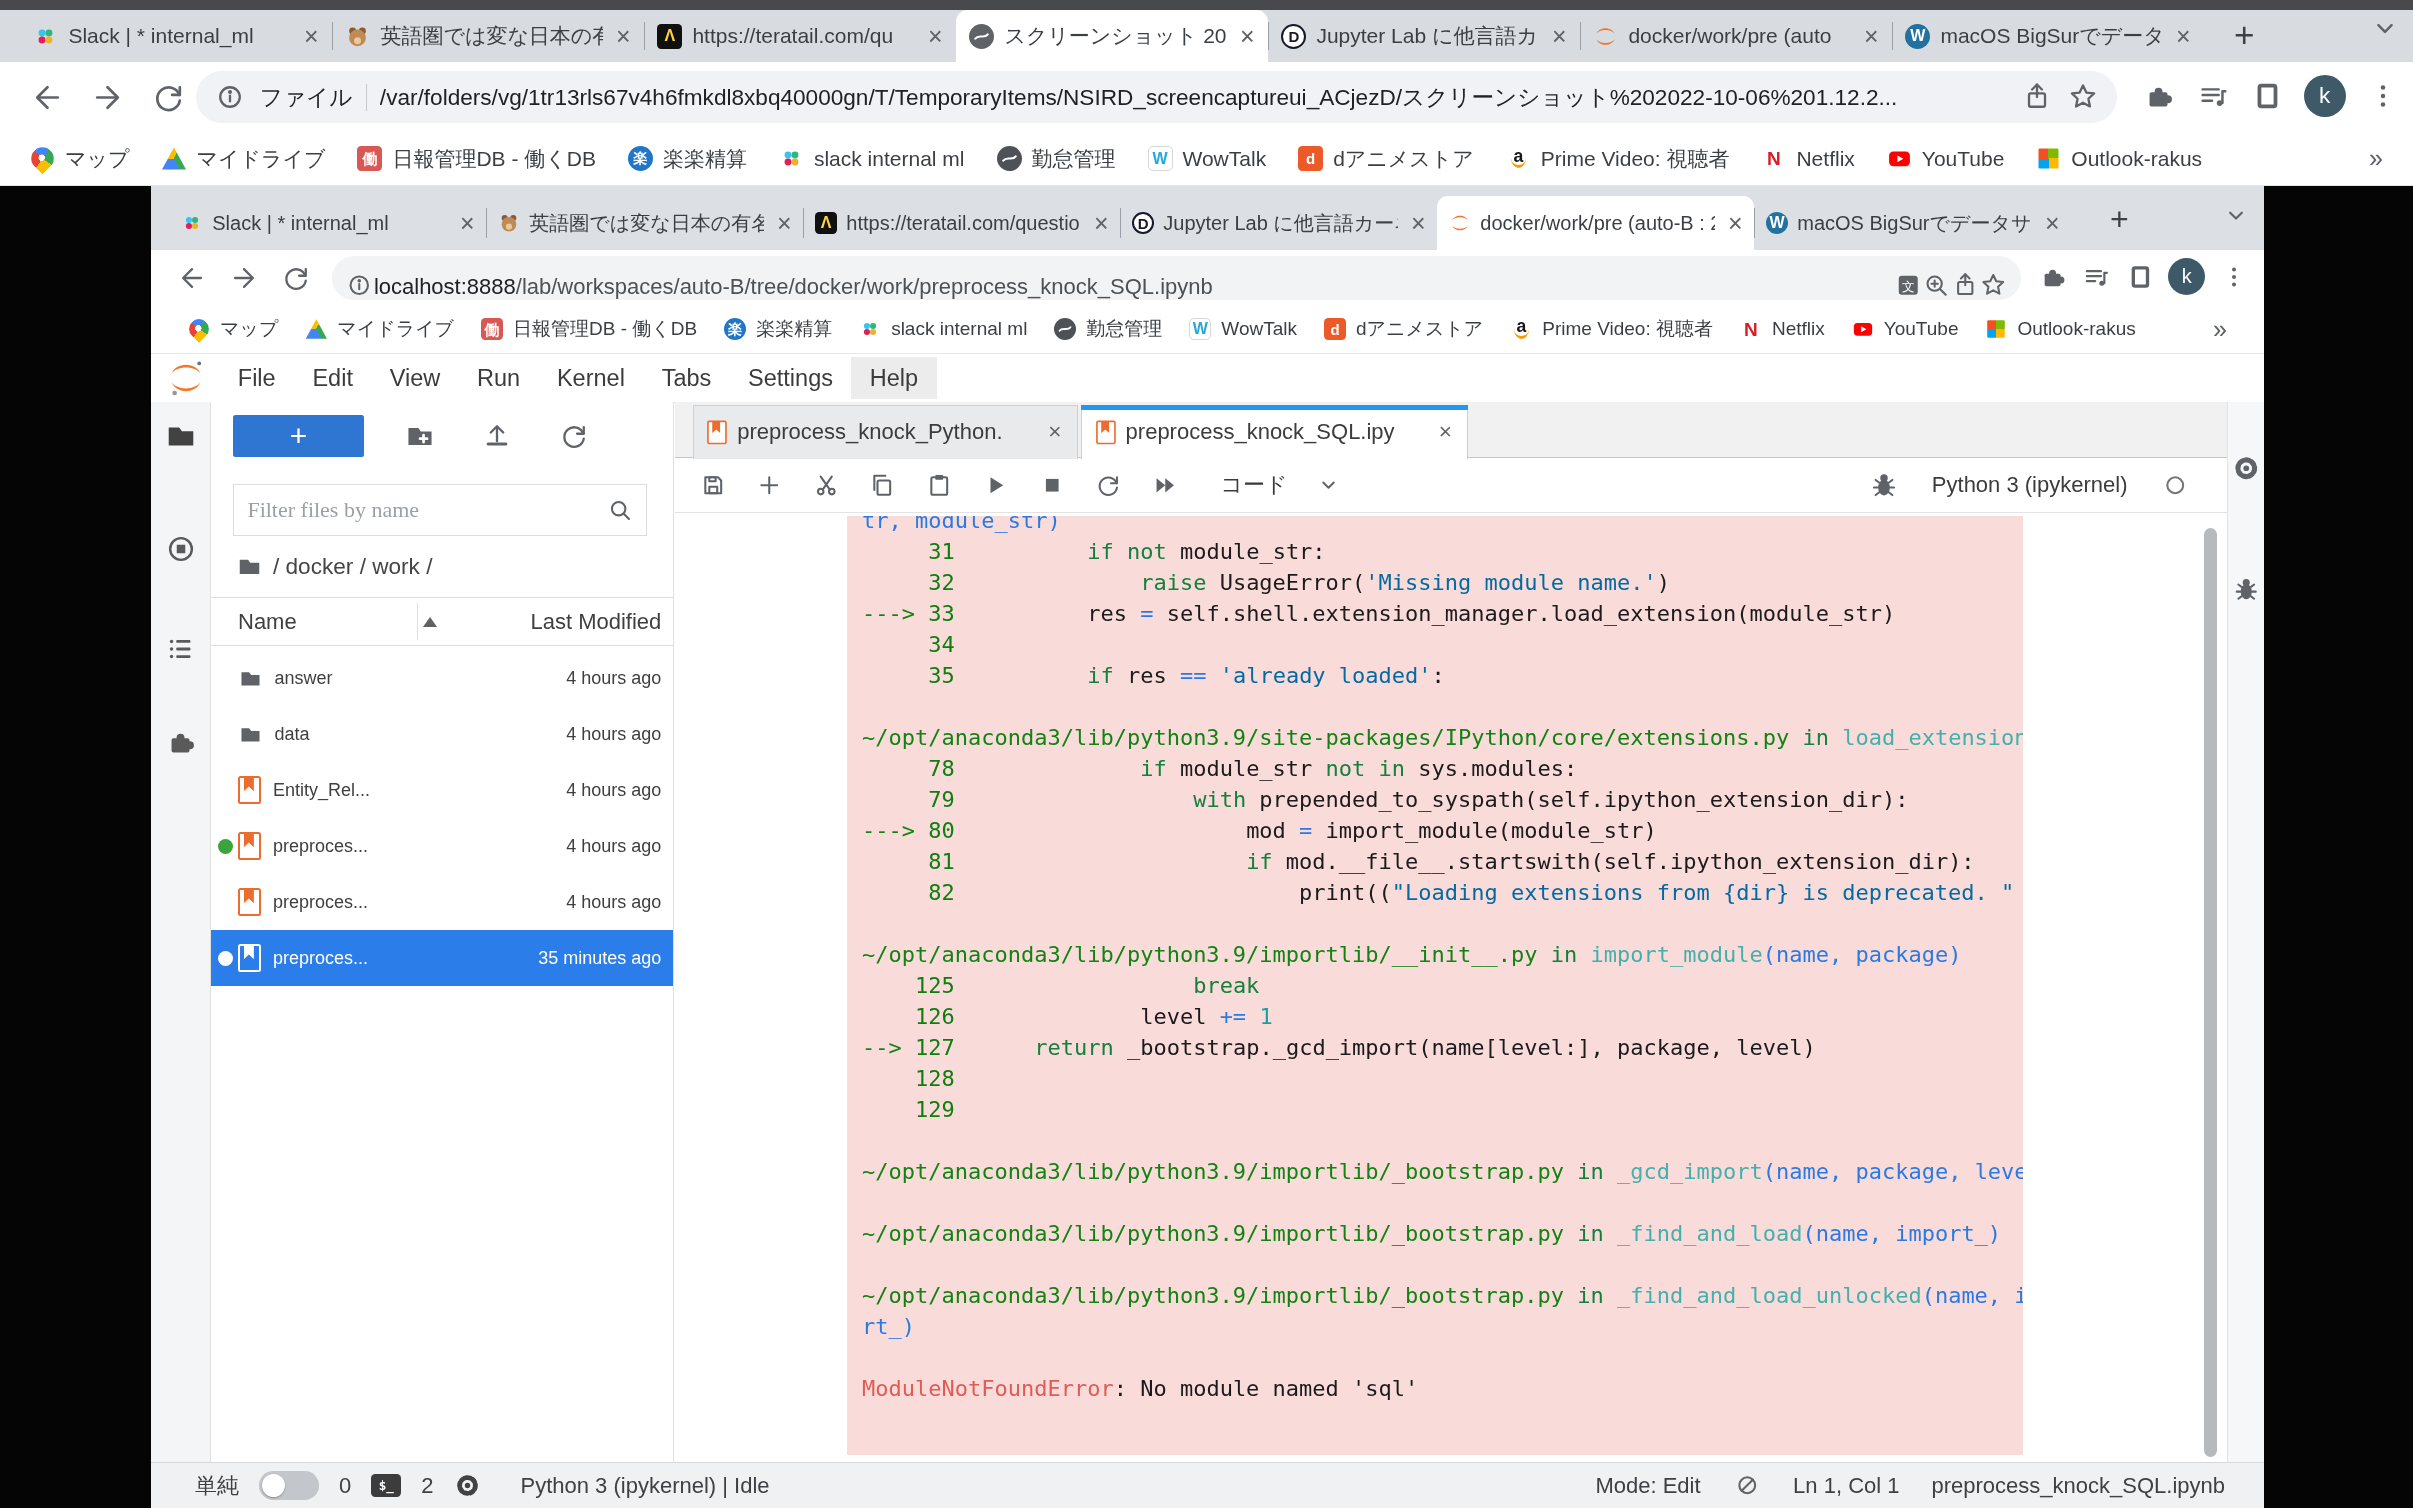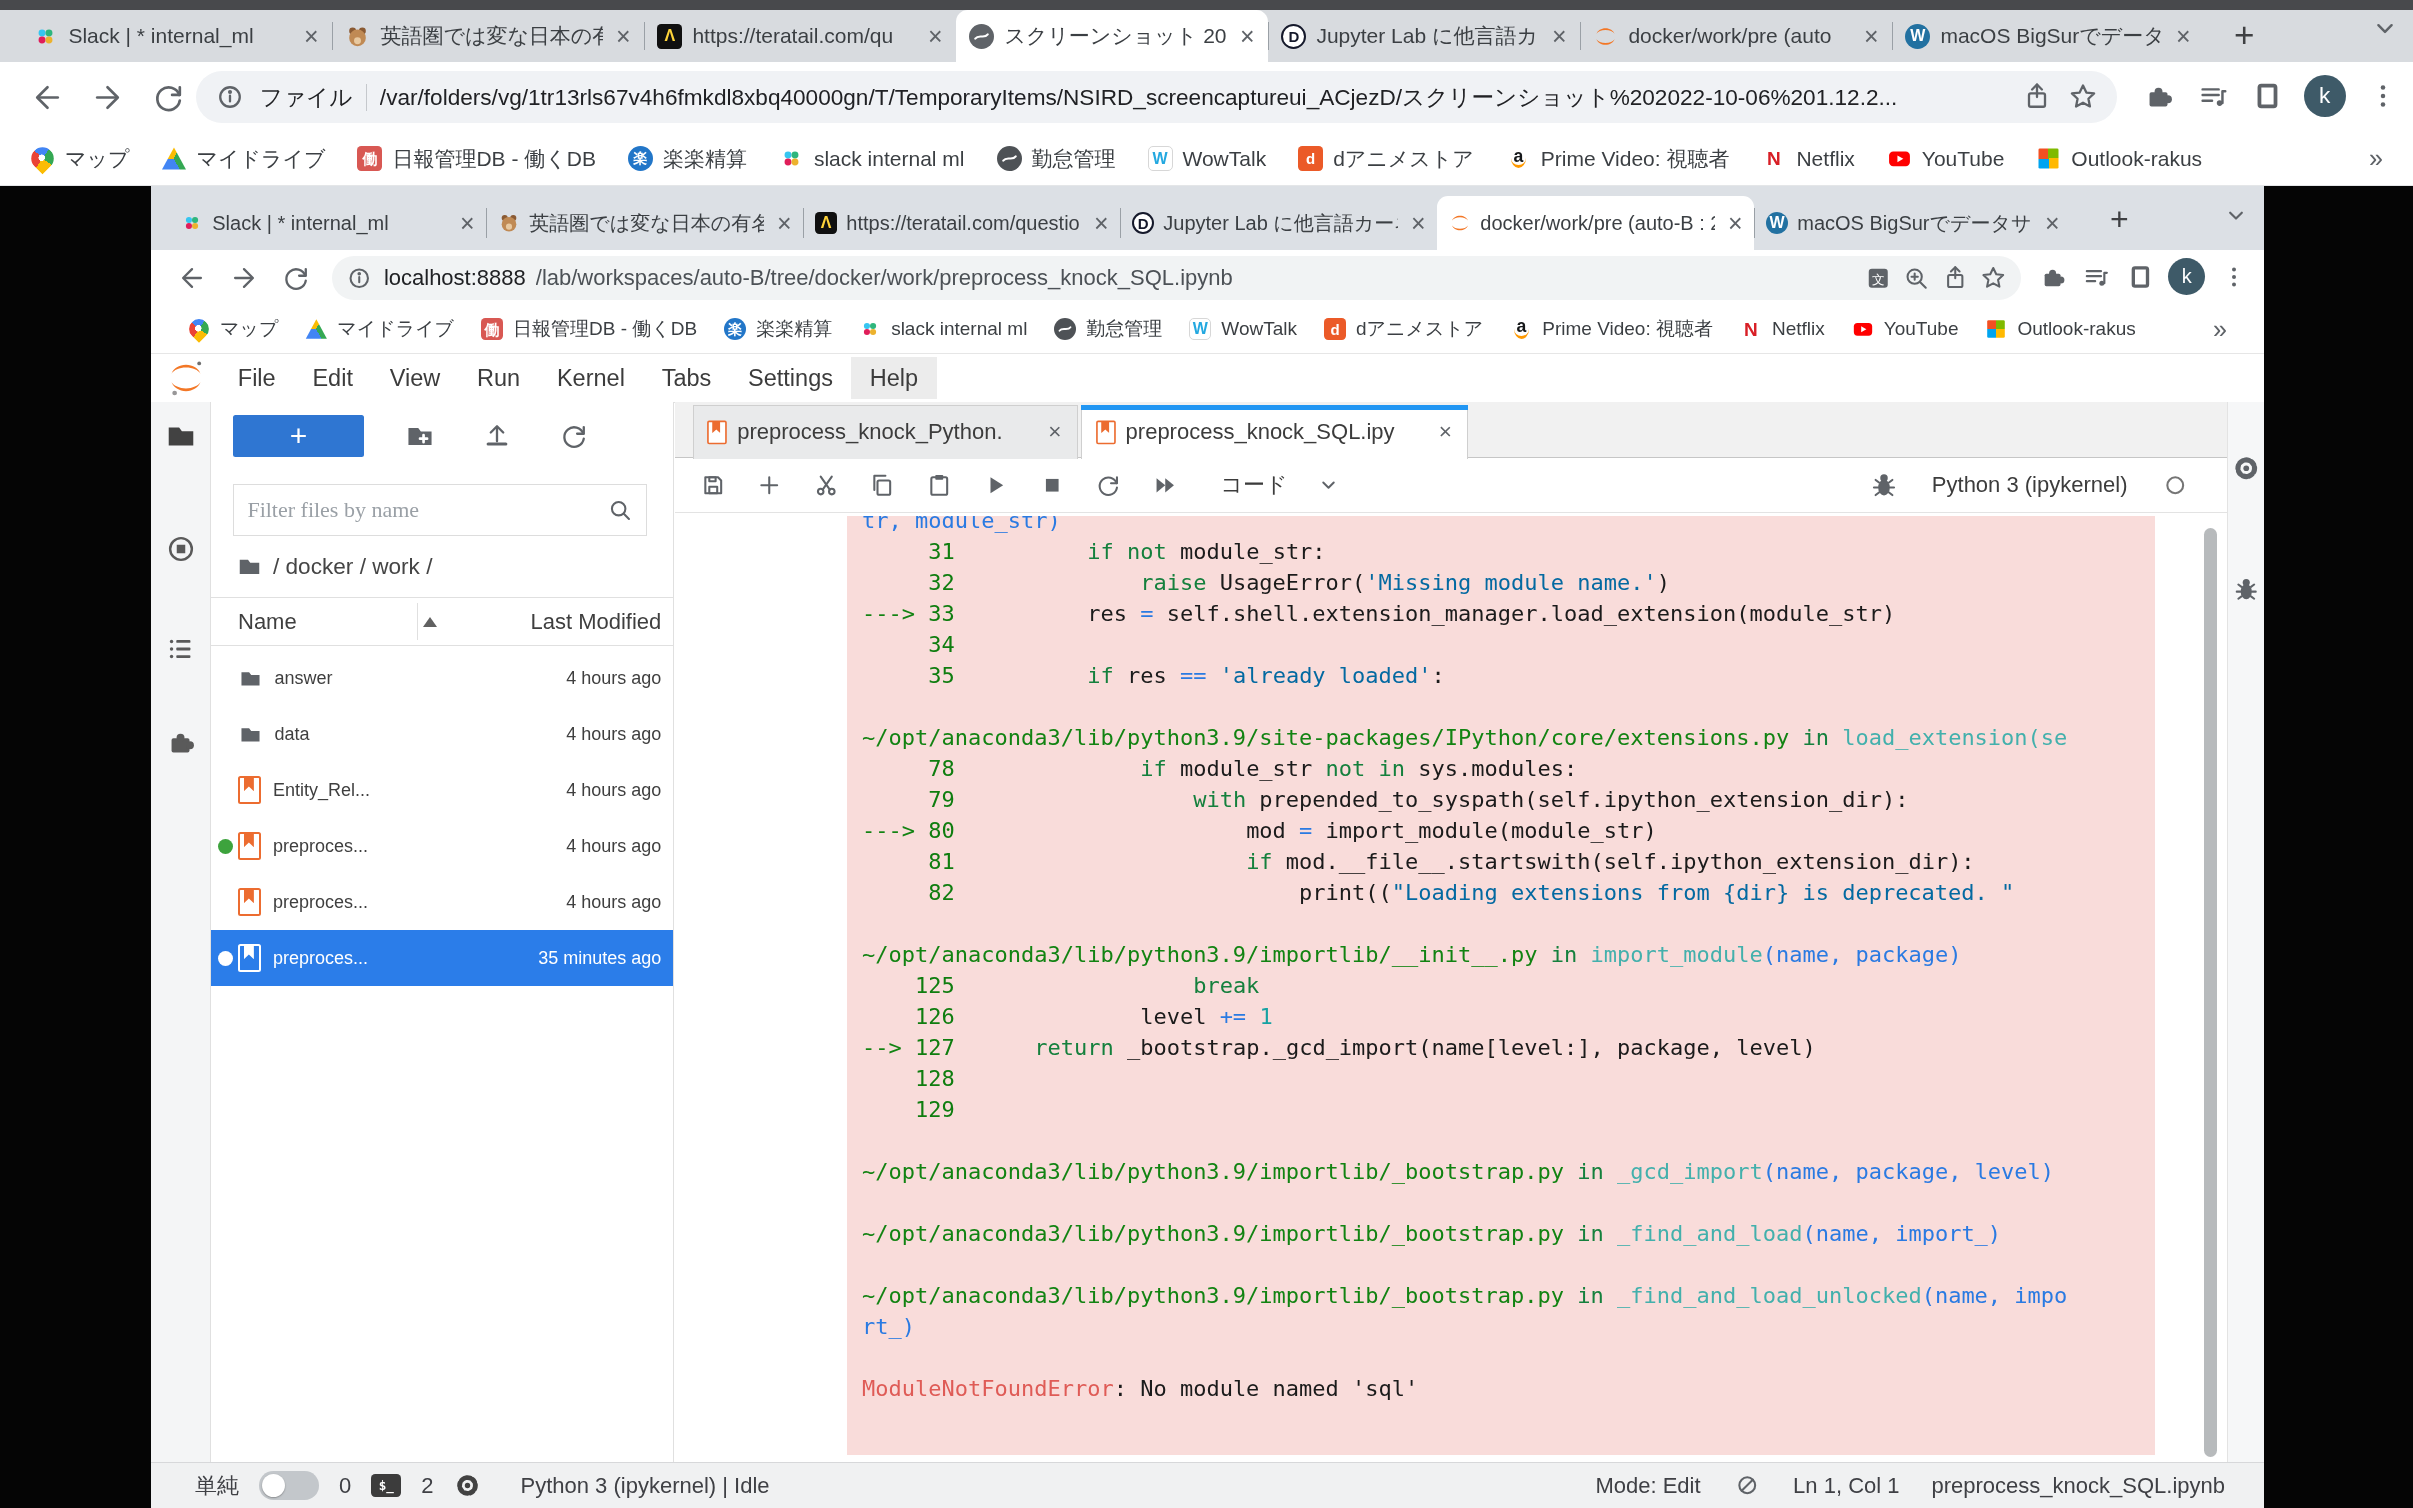--- a/index.html
+++ b/index.html
@@ -71,21 +71,21 @@
 .i-tab.active{background:#fff;z-index:2}
 .i-tab.active::before{display:none}
 .i-tab .ttl{font-size:20px}
 .i-tab .fv{width:22px;height:22px}
 .i-new{position:absolute;left:1959px;top:15px;font-size:32px;color:#3f4043;font-weight:300}
 .i-chev{position:absolute;left:2070px;top:15px}
 
 .i-toolbar{position:absolute;left:0;top:64px;right:0;height:55px;background:#fff}
 .i-nav{position:absolute;left:25px;top:11.7px;display:flex;gap:20px}
 .i-omni{position:absolute;left:181px;top:5.9px;width:1689px;height:44px;background:#f1f3f4;border-radius:22px;
-        display:flex;align-items:center;padding:0 13.4px;gap:10px;font-size:22px}
+        display:flex;align-items:flex-end;padding:0 13.4px;font-size:22px}
 .i-omni .host{color:#202124}
 .i-omni .path{color:#4c5156;white-space:nowrap;overflow:hidden}
 .i-omni .grow{flex:1}
 .i-acts{position:absolute;left:1887px;top:8.4px;display:flex;gap:13.4px;align-items:center}
 .i-acts .avatar{width:37px;height:37px;font-size:20px}
 
 .i-bm{position:absolute;left:0;top:119px;right:0;height:49px;background:#fff;border-bottom:0.8px solid #e6e6e6;
       display:flex;align-items:center;padding:0 37px;gap:27px;font-size:19px;white-space:nowrap}
 .i-bm .fv{width:22px;height:22px}
 
@@ -135,21 +135,21 @@
       font-size:22px;color:#3c3c3c;background:#e9eaeb;border:0.8px solid #cfcfcf;border-bottom:none;z-index:2}
 .dtab.active{background:#fff}
 .dtab.active::before{content:"";position:absolute;left:-0.8px;right:-0.8px;top:-0.8px;height:5px;background:#2196f3}
 .dtab .tclose{font-size:22.6px}
 .jl-tb{position:absolute;left:0;right:0;top:56px;height:55px;background:#fff;border-bottom:0.8px solid #e3e3e3;
        display:flex;align-items:center;padding:0 75px 0 23.5px;gap:28px;color:#616161}
 .jl-tb .celltype{font-size:22px;color:#3c3c3c;margin-left:13.4px}
 .jl-tb .spacer{flex:1}
 .jl-tb .kname{font-size:22px;color:#3c3c3c;margin:0 5px}
 .jl-content{position:absolute;left:0;right:0;top:111px;bottom:0;background:#fff}
-.tb-block{position:absolute;left:172px;top:3.4px;width:1308px;height:939px;background:#f9dcda;overflow:hidden;padding-left:15px}
+.tb-block{position:absolute;left:172px;top:3.4px;width:1176px;height:939px;background:#f9dcda;overflow:hidden;padding-left:15px}
 .tb-line{font-family:"DejaVu Sans Mono","Liberation Mono",monospace;font-size:22px;line-height:31px;
          height:31px;white-space:pre}
 .tb-line:first-child{margin-top:-11.7px}
 .c-d{color:#1b1b1b}.c-ln{color:#0f7d0f;font-weight:normal}.c-kw{color:#15803d}
 .c-s{color:#0369a1}.c-o{color:#2a7ae2}.c-n{color:#17a2a2}.c-p{color:#128312}
 .c-f{color:#43b0ac}.c-a{color:#2a7ae2}.c-e{color:#df5b56}.c-ar{color:#128312}
 .scrollthumb{position:absolute;right:47px;top:15px;width:13.4px;height:929px;background:#b7babc;border-radius:6.7px}
 .rstrip{position:absolute;right:0;top:0;bottom:0;width:37px;background:#f6f7f8;border-left:0.8px solid #e3e3e3}
 .rstrip .ic{position:absolute;left:4.2px}
 

